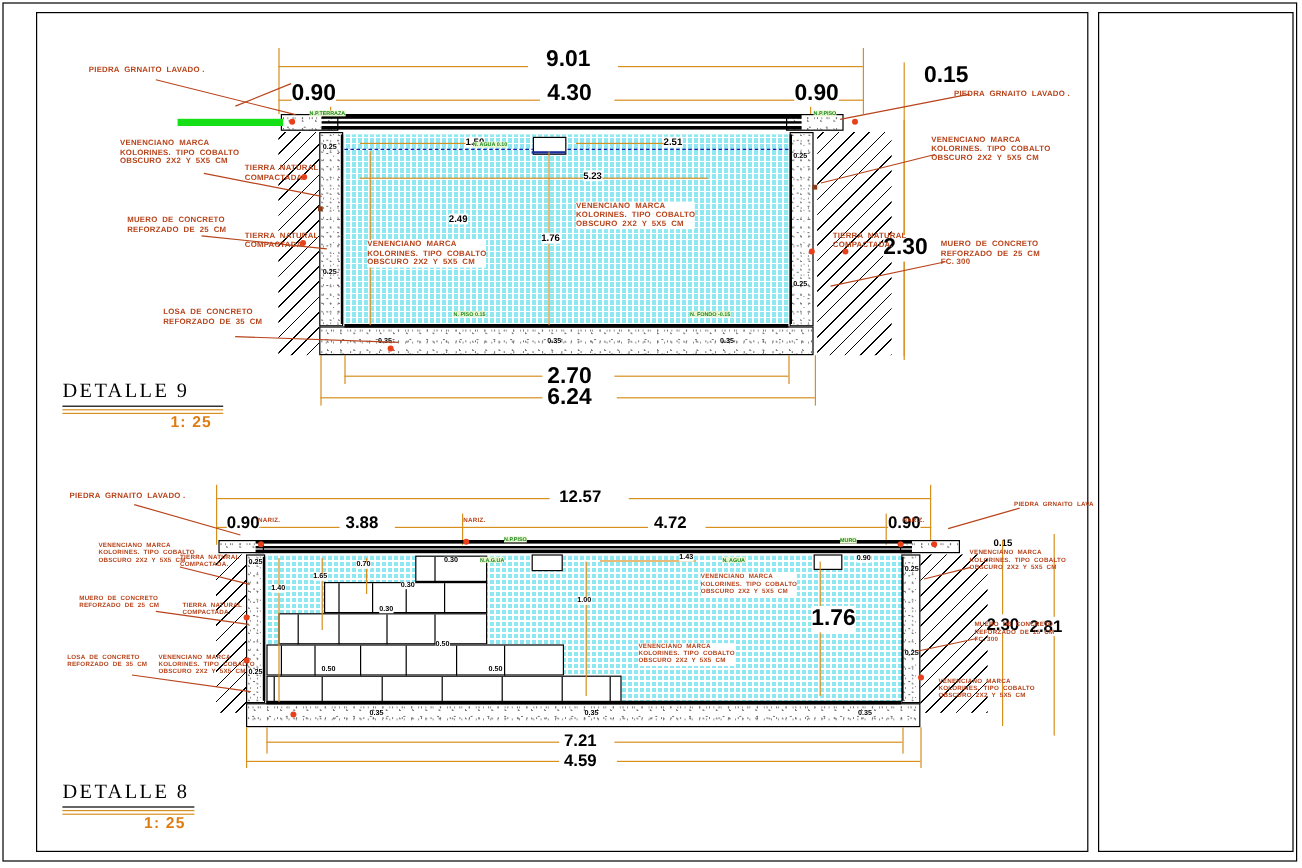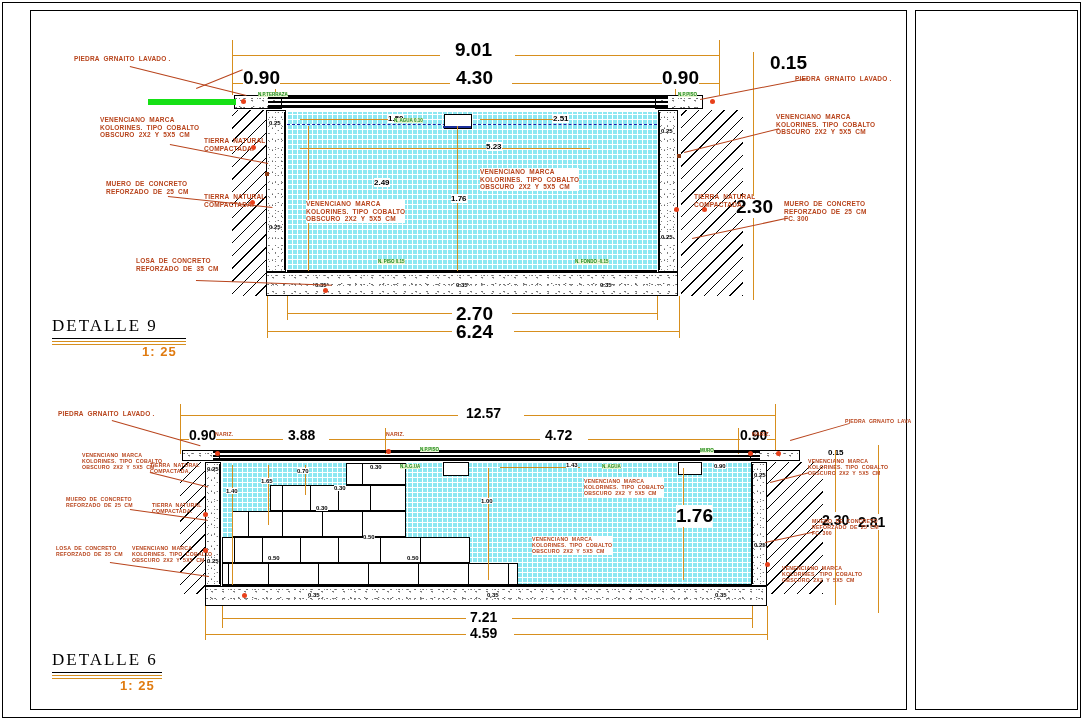--- a/index.html
+++ b/index.html
@@ -452,20 +452,20 @@
     <div class="ann ann-sm" style="left:812px;top:128px;">MUERO  DE  CONCRETO
 REFORZADO  DE  25  CM
 FC. 300</div>
     <div class="lead" style="left:765px;top:152px;width:50px;transform:rotate(-12deg);"></div>
 
     <div class="ann ann-sm" style="left:782px;top:175px;">VENENCIANO  MARCA
 KOLORINES.  TIPO  COBALTO
 OBSCURO  2X2  Y  5X5  CM</div>
     <div class="dot" style="left:765px;top:172px;"></div>
 
-    <div class="title" style="left:52px;top:260px;">DETALLE   6</div>
+    <div class="title" style="left:52px;top:260px;">DETALLE   8</div>
     <div class="title-ul1" style="left:52px;top:282px;width:110px;"></div>
     <div class="title-ul2" style="left:52px;top:285px;width:110px;"></div>
     <div class="title-ul2" style="left:52px;top:288px;width:110px;"></div>
     <div class="scale" style="left:120px;top:288px;">1: 25</div>
   </div>
 
 </div>
 
 </body></html>

